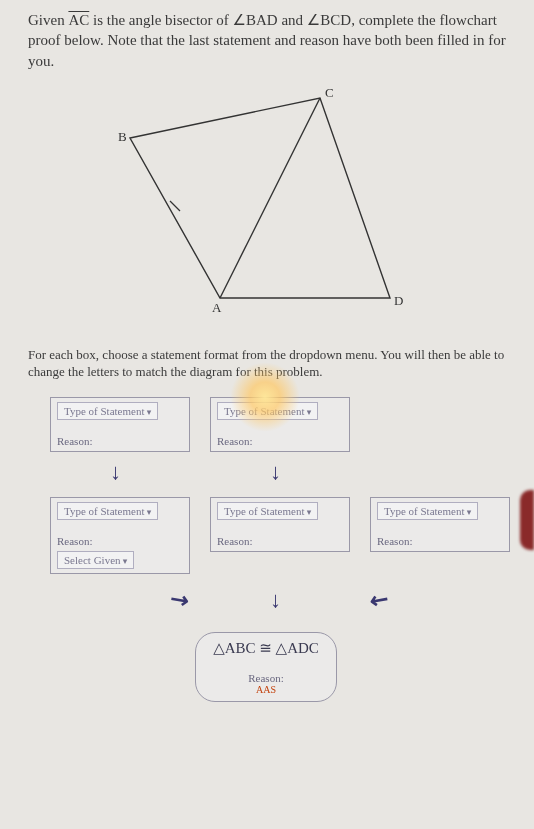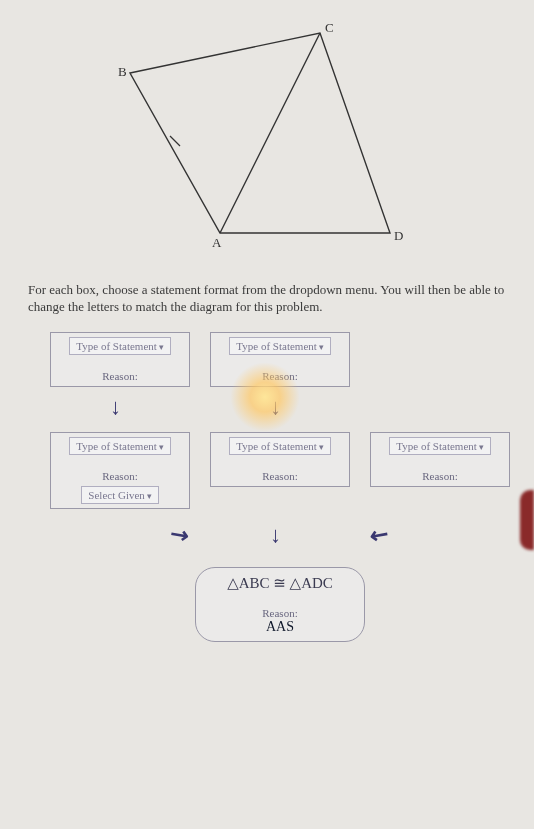--- a/index.html
+++ b/index.html
@@ -38,21 +38,21 @@
       position: relative;
       width: 480px;
       height: 380px;
       margin: 0 auto;
     }
     .box {
       position: absolute;
       border: 1px solid #9a98a8;
       background: rgba(240,240,244,0.4);
       padding: 4px 6px;
-      text-align: center;
+      text-align: left;
       font-size: 12px;
       color: #6a6880;
     }
     .dd {
       border: 1px solid #b0aec0;
       display: inline-block;
       padding: 2px 6px;
       font-size: 11px;
       color: #7a7890;
       background: rgba(250,250,253,0.5);
@@ -97,20 +97,23 @@
       background: #8a2a2a;
       border-radius: 10px 0 0 10px;
       filter: blur(1.5px);
     }
   </style>
 </head>
 <body>
 
 <div class="page">
 
+  <p class="problem-text">
+    <span>Given </span><span class="ovl">AC</span><span> is the angle bisector of </span><span>∠BAD</span><span> and </span><span>∠BCD</span><span>, complete the flowchart proof below. Note that the last statement and reason have both been filled in for you.</span>
+  </p>
 
   <div class="diagram-wrap">
     <svg width="340" height="240" viewBox="0 0 340 240">
       <polygon points="30,55 220,15 290,215 120,215" fill="none" stroke="#333" stroke-width="1.4"></polygon>
       <line x1="120" y1="215" x2="220" y2="15" stroke="#333" stroke-width="1.4"></line>
       <line x1="70" y1="118" x2="80" y2="128" stroke="#333" stroke-width="1.2"></line>
       <text x="18" y="58" font-size="13" fill="#333">B</text>
       <text x="225" y="14" font-size="13" fill="#333">C</text>
       <text x="112" y="229" font-size="13" fill="#333">A</text>
       <text x="294" y="222" font-size="13" fill="#333">D</text>
@@ -148,23 +151,23 @@
 
     <div class="box" style="left:340px; top:100px; width:140px;">
       <span class="dd">Type of Statement</span>
       <span class="reason-lbl">Reason:</span>
     </div>
 
     <div class="arrow" style="left:140px; top:190px; transform:rotate(-35deg);">↘</div>
     <div class="arrow" style="left:240px; top:190px;">↓</div>
     <div class="arrow" style="left:340px; top:190px; transform:rotate(35deg);">↙</div>
 
-    <div class="final-box" style="left:165px; top:235px; width:170px;border-radius:20px;">
+    <div class="final-box" style="left:165px; top:235px; width:142px;border-radius:20px;">
       <div class="final-stmt">△ABC ≅ △ADC</div>
       <div class="reason-lbl">Reason:</div>
-      <div style="font-size:14px; color:#0f172a;">AAS</div>
+      <div style="font-size:10px; color:#c2410c;">AAS</div>
     </div>
 
   </div>
 </div>
 
 <div class="glare"></div>
 <div class="edge-blob"></div>
 
 </body></html>

